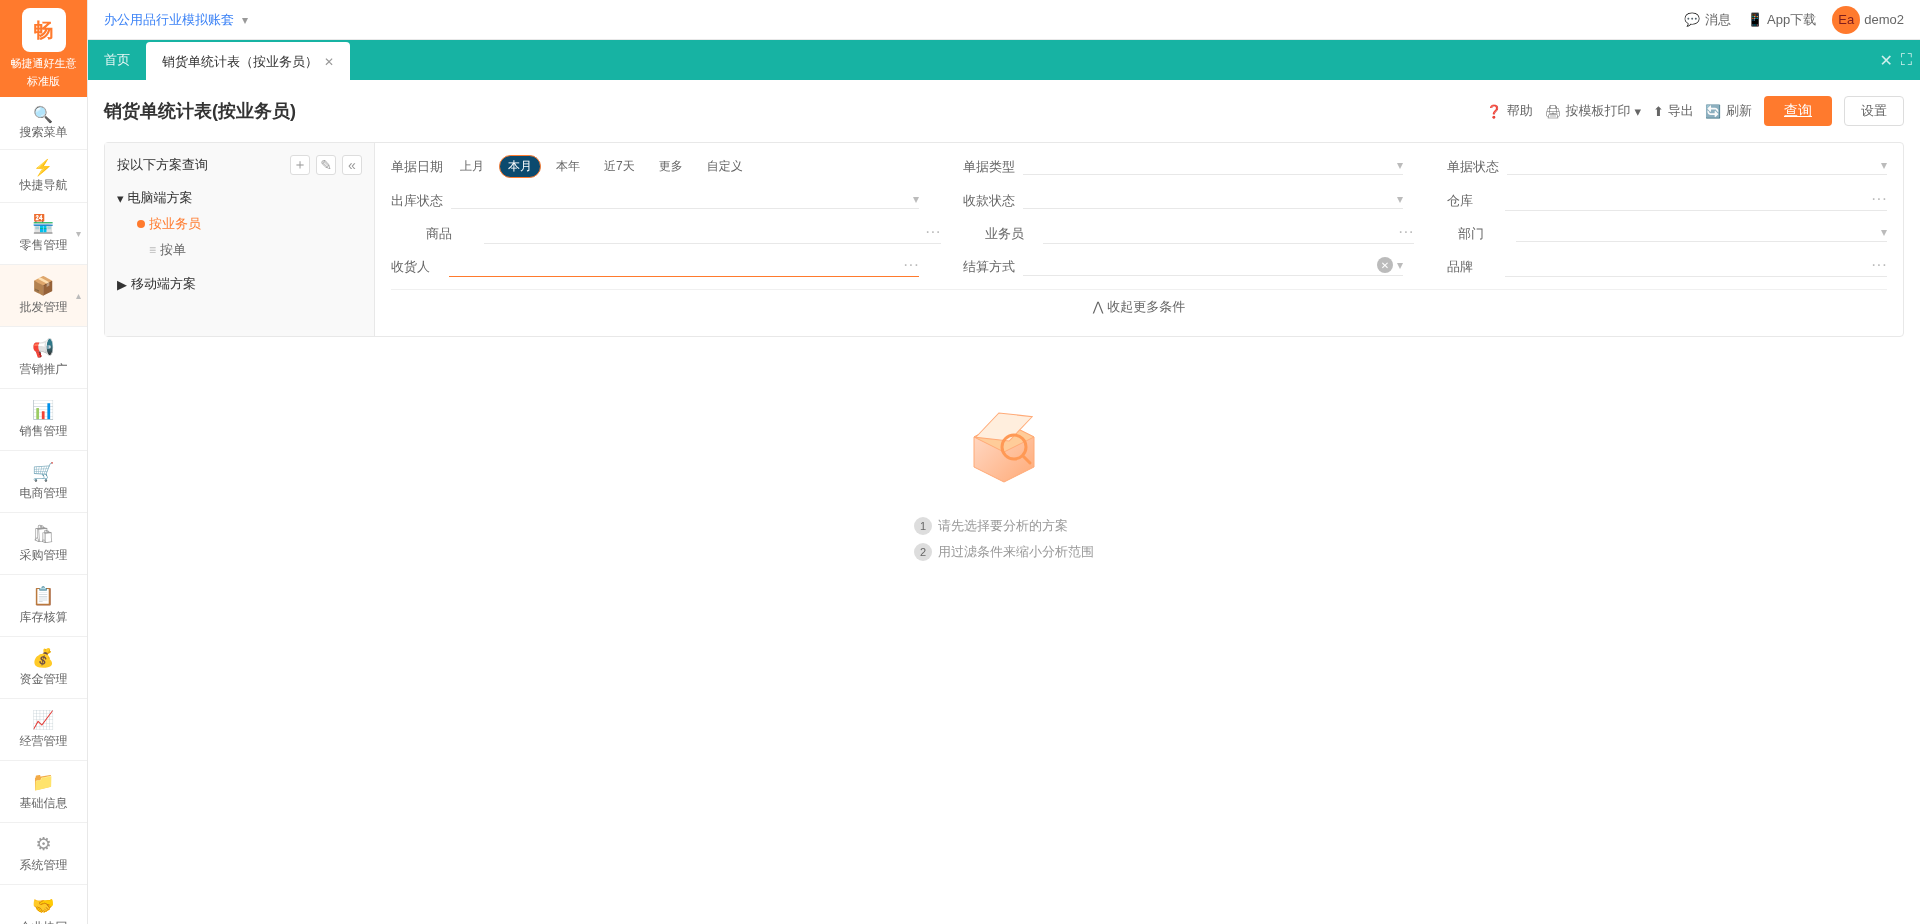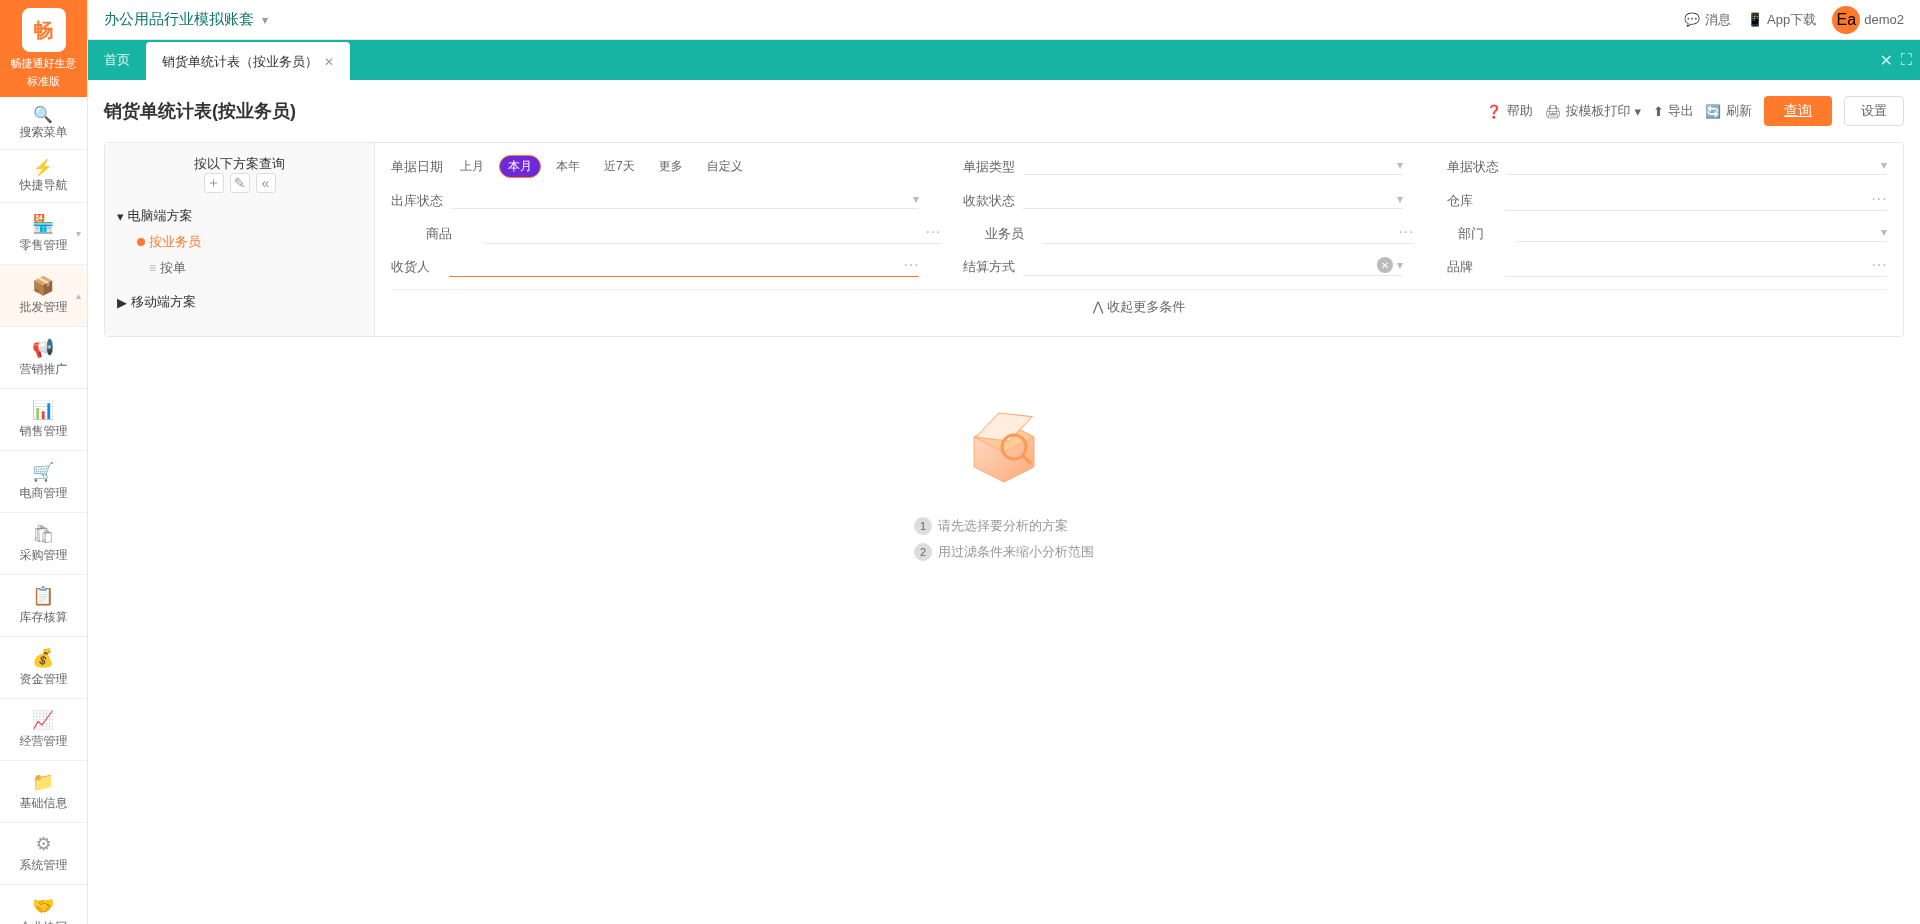--- a/index.html
+++ b/index.html
@@ -24,25 +24,25 @@
     .sidebar-nav-item .nav-icon { font-size: 18px; color: #999; }
     .sidebar-nav-item .nav-label { font-size: 12px; color: #666; margin-top: 2px; text-align: center; }
     .sidebar-nav-item .arrow { position: absolute; right: 6px; top: 50%; transform: translateY(-50%); font-size: 10px; color: #bbb; }
 
     
     .main-area { flex: 1; display: flex; flex-direction: column; overflow: hidden; }
 
     
     .topbar { height: 40px; background: #fff; display: flex; align-items: center; padding: 0 16px; border-bottom: 1px solid #e8e8e8; justify-content: space-between; }
     .topbar-left { display: flex; align-items: center; gap: 8px; }
-    .topbar-title { font-size: 15px; color: #0f766e; }
+    .topbar-title { font-size: 13px; color: #3b82f6; }
     .topbar-arrow { font-size: 12px; color: #999; cursor: pointer; }
     .topbar-right { display: flex; align-items: center; gap: 16px; }
     .topbar-right-item { display: flex; align-items: center; gap: 4px; font-size: 13px; color: #666; cursor: pointer; }
-    .topbar-avatar { width: 28px; height: 28px; border-radius: 50%; background: #ff7a2d; display: flex; align-items: center; justify-content: center; color: #000000; font-size: 16px; }
+    .topbar-avatar { width: 28px; height: 28px; border-radius: 50%; background: #ff7a2d; display: flex; align-items: center; justify-content: center; color: #7f1d1d; font-size: 13px; }
 
     
     .tabbar { height: 40px; background: #17b3a3; display: flex; align-items: center; padding: 0 0 0 0; }
     .tab-item { height: 40px; display: flex; align-items: center; padding: 0 16px; cursor: pointer; color: rgba(255,255,255,0.8); font-size: 13px; gap: 6px; }
     .tab-item.active { background: #fff; color: #333; border-radius: 4px 4px 0 0; margin-top: 4px; }
     .tab-item .tab-close { font-size: 12px; color: #999; }
     .tab-home { color: rgba(255,255,255,0.9); }
     .tab-spacer { flex: 1; }
     .tab-controls { display: flex; align-items: center; padding-right: 8px; gap: 8px; }
     .tab-ctrl-btn { color: rgba(255,255,255,0.8); cursor: pointer; font-size: 16px; }
@@ -51,21 +51,21 @@
     .content { flex: 1; overflow-y: auto; background: #fff; }
     .page-container { padding: 16px; }
 
     
     .page-header { display: flex; align-items: center; justify-content: space-between; margin-bottom: 16px; }
     .page-title { font-size: 18px; font-weight: bold; color: #333; }
     .page-actions { display: flex; align-items: center; gap: 12px; }
     .action-btn { display: flex; align-items: center; gap: 4px; font-size: 13px; color: #666; cursor: pointer; }
     .filter-left { width: 270px; background: #f9f9f9; border-right: 1px solid #e8e8e8; padding: 12px; flex-shrink: 0; }
 
-    .filter-left-header { display: flex; align-items: center; justify-content: space-between; margin-bottom: 10px; flex-direction: column; }
+    .filter-left-header { display: flex; align-items: center; justify-content: space-between; margin-bottom: 10px; }
     .filter-left-title { font-size: 13px; color: #333; font-weight: 500; }
     .filter-left-tools { display: flex; gap: 6px; }
     .filter-left-tool { width: 20px; height: 20px; display: flex; align-items: center; justify-content: center; cursor: pointer; color: #999; font-size: 14px; border: 1px solid #ddd; border-radius: 3px; background: #fff; }
 
     .scheme-tree { font-size: 13px; }
     .scheme-group { margin-bottom: 4px; }
     .scheme-group-title { display: flex; align-items: center; gap: 4px; padding: 4px 0; color: #333; cursor: pointer; }
     .scheme-item { display: flex; align-items: center; gap: 4px; padding: 4px 0 4px 20px; color: #666; cursor: pointer; }
     .scheme-item.active { color: #ff7a2d; }
     .scheme-item .dot { width: 8px; height: 8px; border-radius: 50%; background: #ff7a2d; display: inline-block; }
@@ -80,21 +80,21 @@
     .filter-input-wrap { flex: 1; position: relative; display: flex; align-items: center; border-bottom: 1px solid #e8e8e8; padding-bottom: 2px; }
     .filter-input-wrap.active { border-bottom: 1px solid #ff7a2d; }
     .filter-select { flex: 1; border: none; outline: none; font-size: 13px; color: #333; background: transparent; cursor: pointer; }
     .filter-dropdown-arrow { color: #bbb; font-size: 12px; cursor: pointer; }
     .filter-dots { color: #bbb; font-size: 16px; cursor: pointer; }
     .filter-clear-btn { width: 16px; height: 16px; border-radius: 50%; background: #bbb; color: #fff; display: flex; align-items: center; justify-content: center; font-size: 10px; cursor: pointer; margin-right: 4px; }
 
     
     .date-filter { display: flex; align-items: center; gap: 6px; flex-wrap: wrap; }
     .date-btn { padding: 2px 8px; border-radius: 12px; font-size: 12px; cursor: pointer; border: 1px solid transparent; color: #666; }
-    .date-btn.active { background: #6d28d9; color: #fff; border-color: #ff7a2d; text-align: right; }
+    .date-btn.active { background: #0c4a6e; color: #fff; border-color: #ff7a2d; text-align: right; }
     .date-range { font-size: 12px; color: #999; }
 
     
     .collapse-bar { text-align: center; padding: 8px 0; color: #666; font-size: 13px; cursor: pointer; border-top: 1px solid #f0f0f0; }
 
     
     .empty-state { display: flex; flex-direction: column; align-items: center; justify-content: center; padding: 60px 0; }
     .empty-icon { width: 100px; height: 100px; margin-bottom: 20px; }
     .empty-tips { display: flex; flex-direction: column; gap: 8px; }
     .empty-tip { display: flex; align-items: center; gap: 6px; color: #999; font-size: 13px; }

